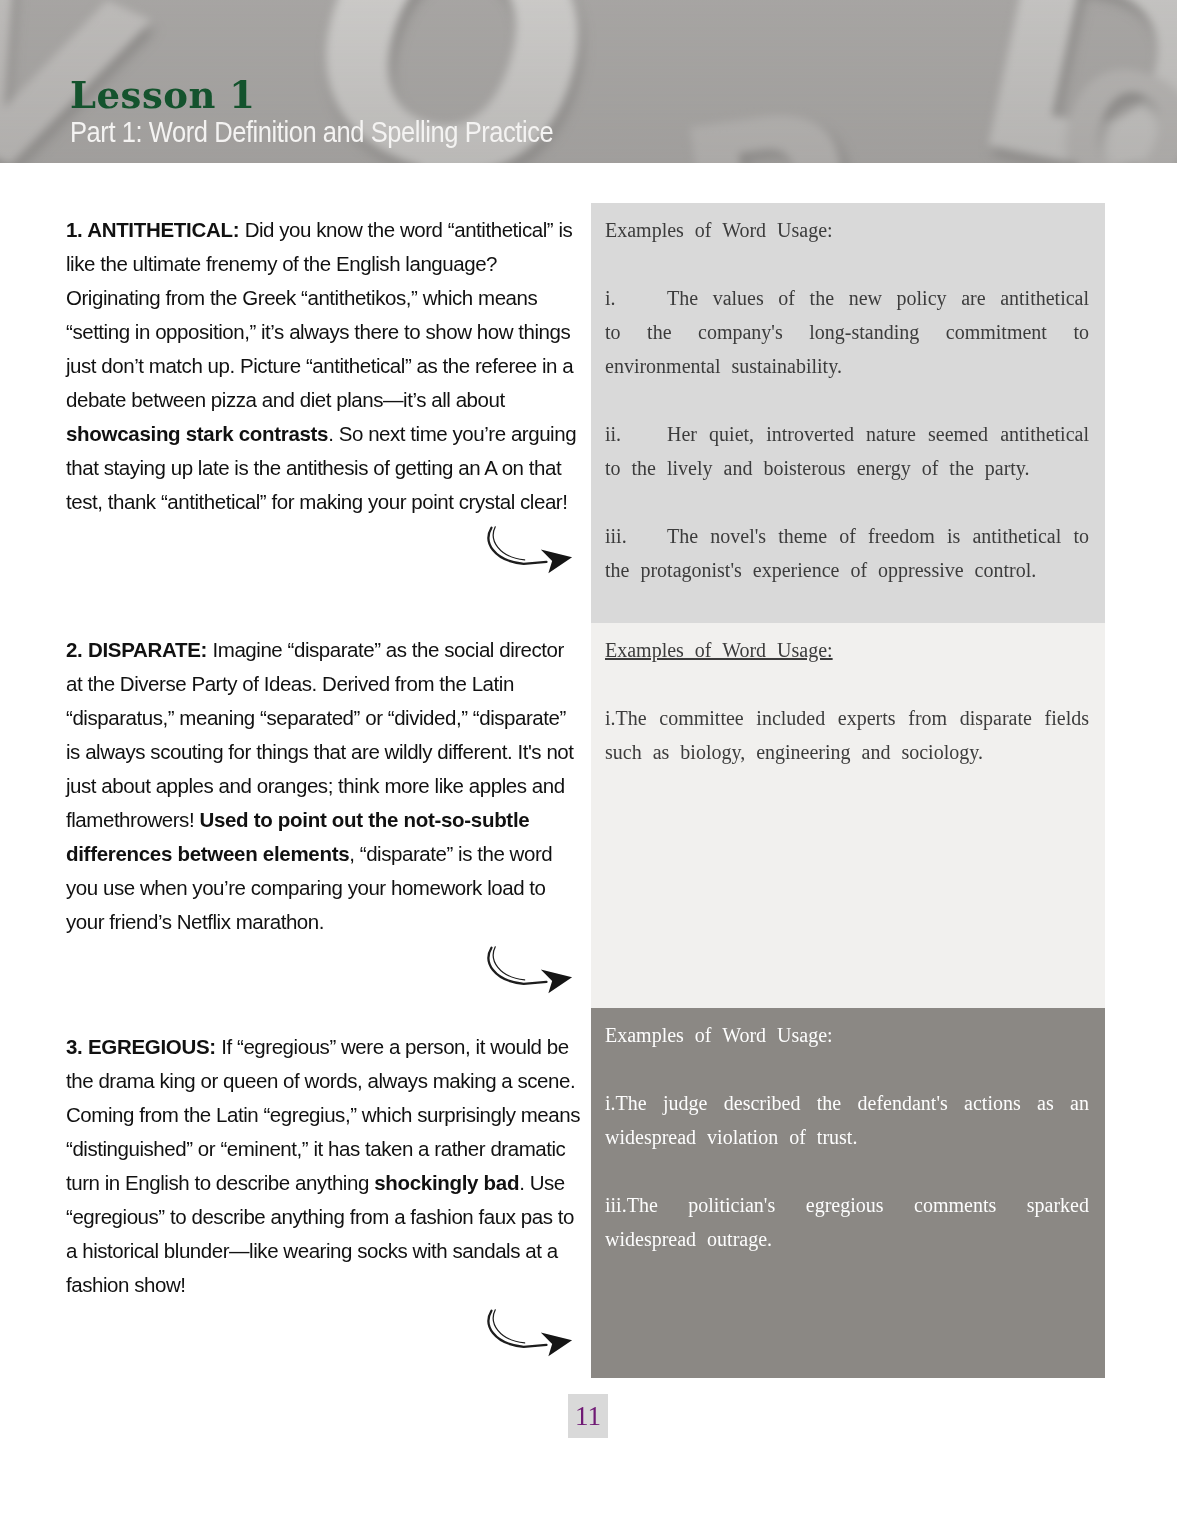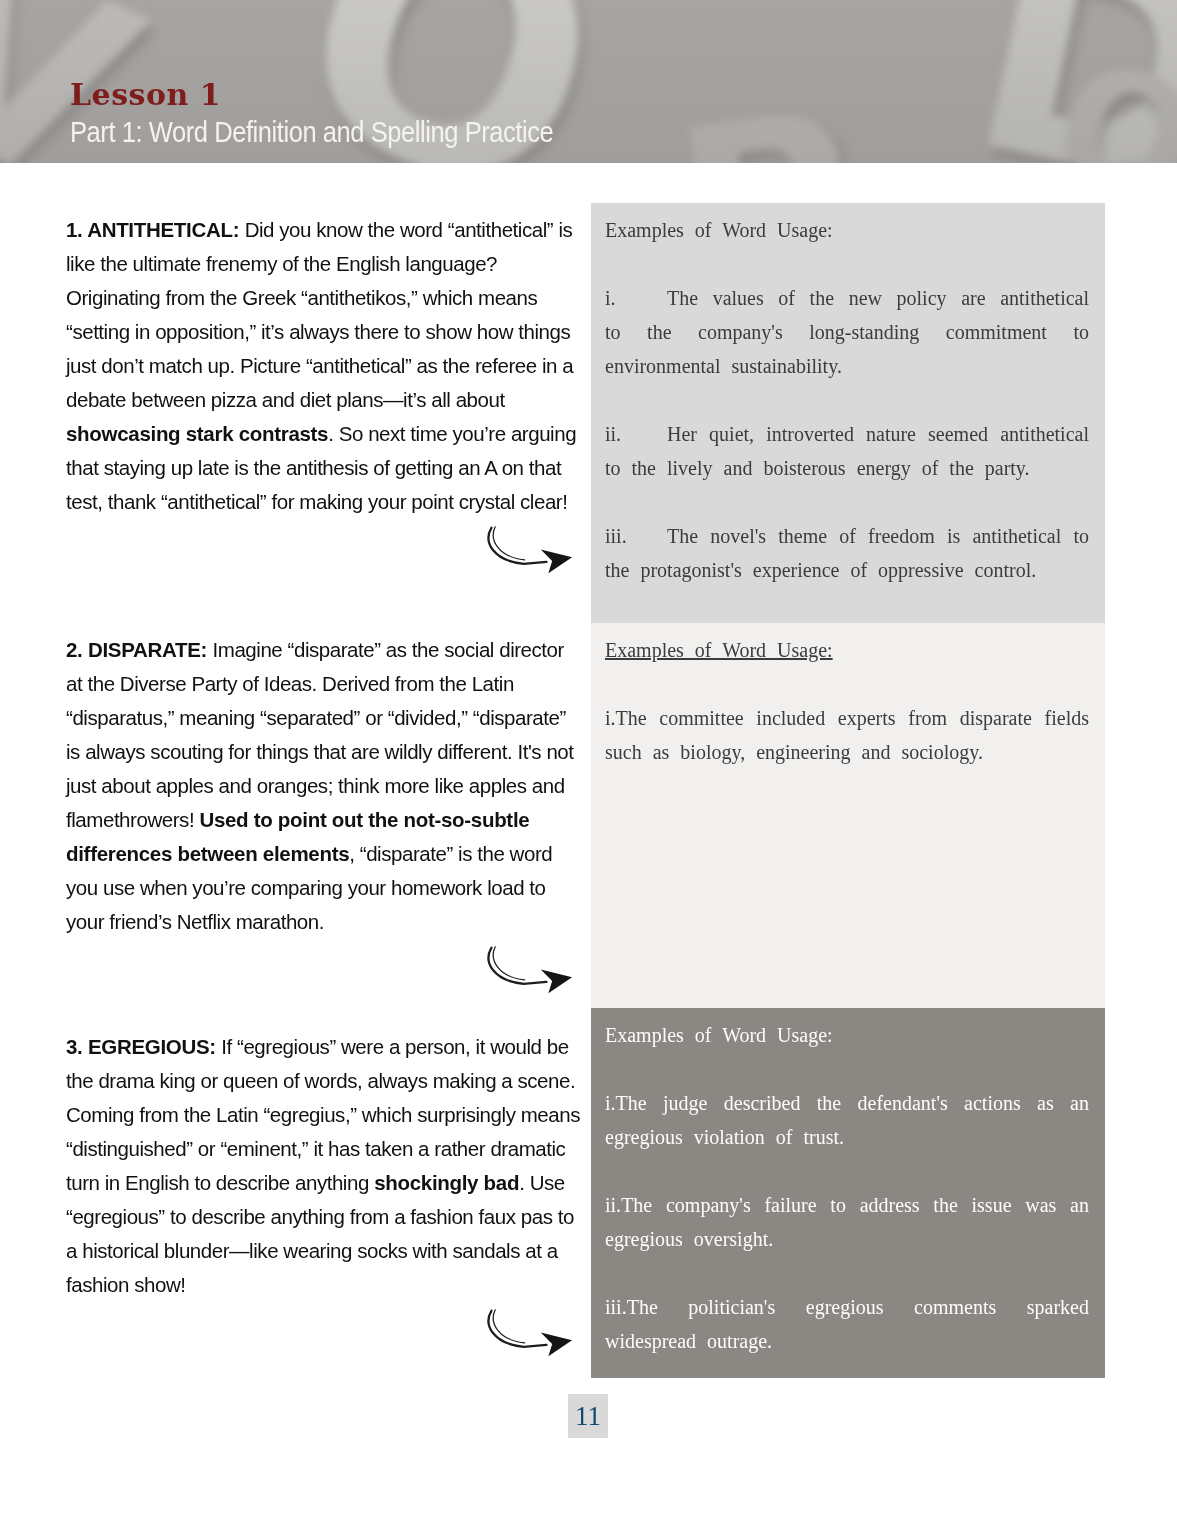--- a/index.html
+++ b/index.html
@@ -36,24 +36,24 @@
   .pl-v{top:-60px;left:-60px;font-size:260px;transform:rotate(24deg);color:#c6c4c2;}
   .pl-q2{top:60px;left:1080px;font-size:160px;transform:rotate(20deg);color:#bbb9b7;}
   .header .shade{
     position:absolute;inset:0;
     background:linear-gradient(180deg, rgba(160,158,156,.25) 0%, rgba(150,148,146,.45) 100%);
   }
   .header-text{
     position:absolute;left:70px;bottom:12px;
   }
   .header-title{
-    color:#7f1d1d;
+    color:#14532d;
     font-family:"DejaVu Serif", serif;
     font-weight:bold;
-    font-size:30px;
+    font-size:37px;
     line-height:36px;
     letter-spacing:.5px;
   }
   .header-subtitle{
     color:#f4f3f2;
     font-size:29px;
     line-height:38px;
     letter-spacing:-.5px;
     transform:scaleX(.88);
     transform-origin:left center;
@@ -108,21 +108,21 @@
   .gapped .marker{display:inline-block;min-width:62px;}
 
   
   .pagenum{
     width:40px;height:44px;
     background:#d9d9d9;
     margin:16px 0 0 502px;
     display:flex;align-items:center;justify-content:center;
     font-family:cursive;
     font-size:27px;
-    color:#0c4a6e;
+    color:#701a75;
   }
 
   svg.doodle{display:inline-block;}
 </style>
 </head>
 <body>
 
 <div class="header">
   <div class="photo-layer">
     <span class="photo-letter pl-v">V</span>
@@ -182,22 +182,21 @@
       <div class="arrow-wrap">
         <svg class="doodle" width="95" height="55" viewBox="0 0 100 58">
           <path d="M12,5 C3,20 14,40 46,43 L70,41" fill="none" stroke="#1d1d1d" stroke-width="2.4" stroke-linecap="round"></path>
           <path d="M16,4 C9,18 20,36 47,39" fill="none" stroke="#1d1d1d" stroke-width="1.3" stroke-linecap="round"></path>
           <polygon points="64,28 97,36 72,53 76,40" fill="#151515"></polygon>
         </svg>
       </div>
     </div>
     <div class="examples ex-dark">
       <div class="ex-heading">Examples of Word Usage:</div>
-      <div class="ex-item"><span class="marker">i.</span><span>The judge described the defendant's actions as an egregious violation of trust.</span></div>
-      <div class="ex-item"><span class="marker">ii.</span><span>The company's failure to address the issue was an egregious oversight.</span></div>
+      <div class="ex-item"><span class="marker">i.</span><span>The judge described the defendant's actions as an widespread violation of trust.</span></div>
       <div class="ex-item"><span class="marker">iii.</span><span>The politician's egregious comments sparked widespread outrage.</span></div>
     </div>
   </div>
 
   <div class="pagenum">
     <span>11</span>
   </div>
 </div>
 
 </body></html>

